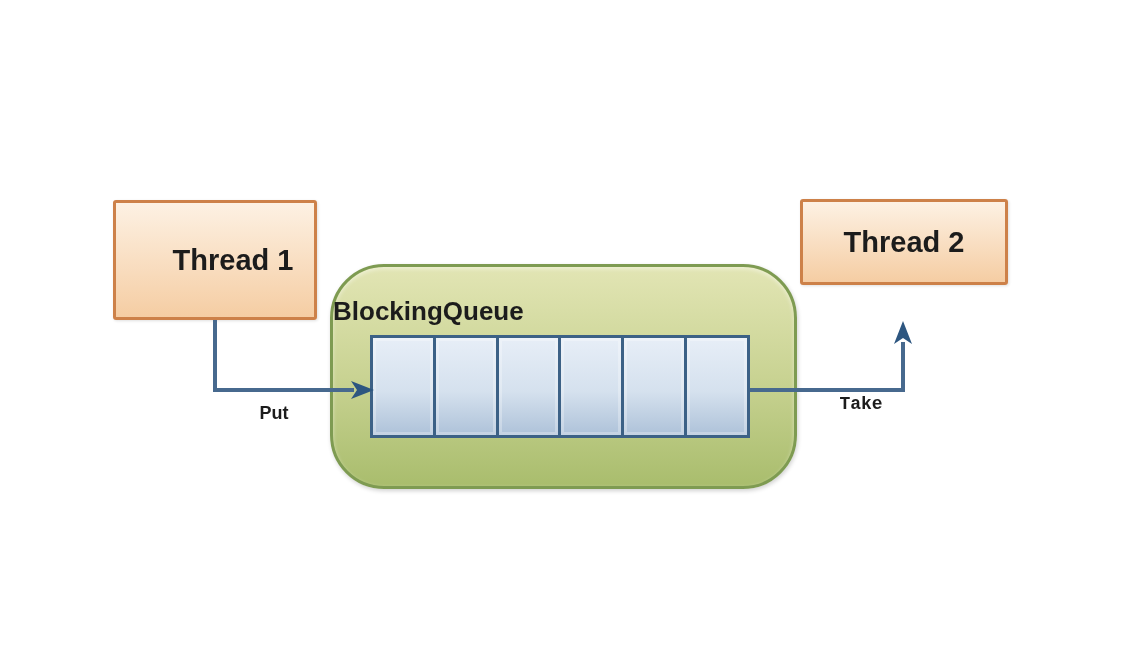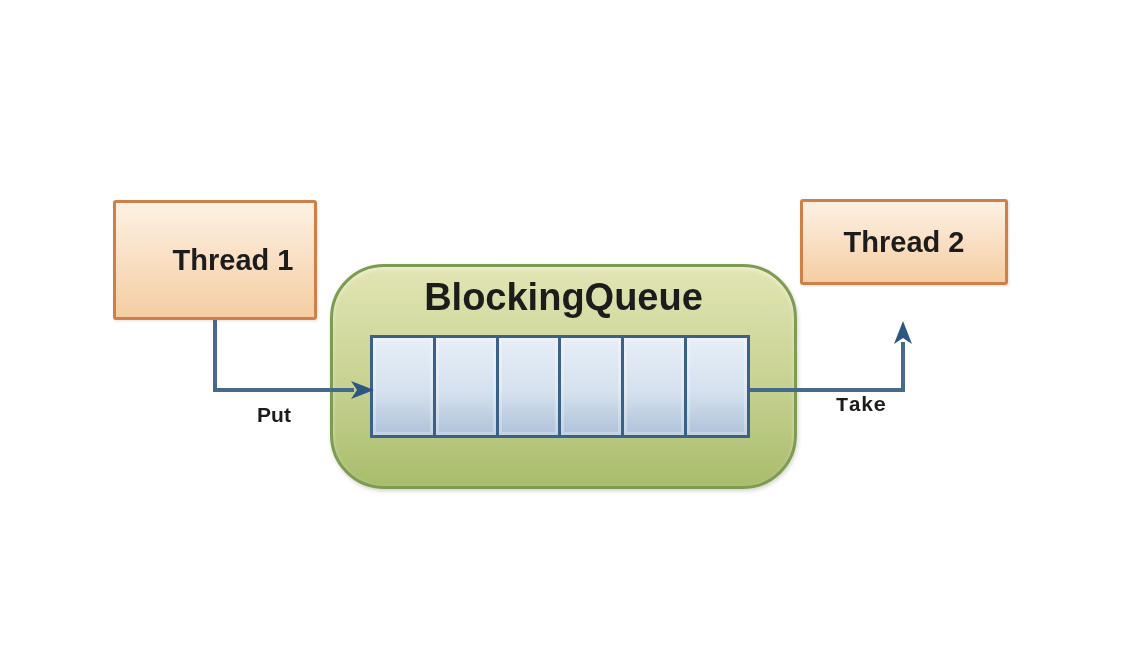--- a/index.html
+++ b/index.html
@@ -48,25 +48,25 @@
     border-radius: 54px;
     background: linear-gradient(180deg,
       var(--queue-box-fill-top, #e2e5b4) 0%,
       var(--queue-box-fill-mid, #c9d393) 50%,
       var(--queue-box-fill-bottom, #a9bd6d) 100%);
     box-shadow: 1px 2px 4px rgba(0,0,0,0.18), inset 0 2px 4px rgba(255,255,255,0.45);
   }
   .queue-title {
     position: absolute;
     left: 0;
-    top: 9px;
+    top: 29px;
     width: 100%;
-    text-align: center;
+    text-align: left;
     font-weight: bold;
-    font-size: 38px;
+    font-size: 26px;
     color: var(--text, #1c1c1c);
   }
 
   
   .queue-cells {
     position: absolute;
     left: 37px;   
     top: 68px;    
     width: 380px;
     height: 103px;
@@ -100,21 +100,21 @@
   .arrow-head {
     fill: var(--arrow-head, #2d5680);
     stroke: none;
   }
 
   
   .edge-label {
     position: absolute;
     transform: translateX(-50%);
     font-weight: bold;
-    font-size: 21px;
+    font-size: 18px;
     color: var(--text, #1c1c1c);
     white-space: nowrap;
   }
   #put-label  { left: 274px; top: 403px; }
   #take-label { left: 861px; top: 394px; font-family: Liberation Mono, monospace; }
 </style>
 </head>
 <body>
 
 <div class="canvas">

